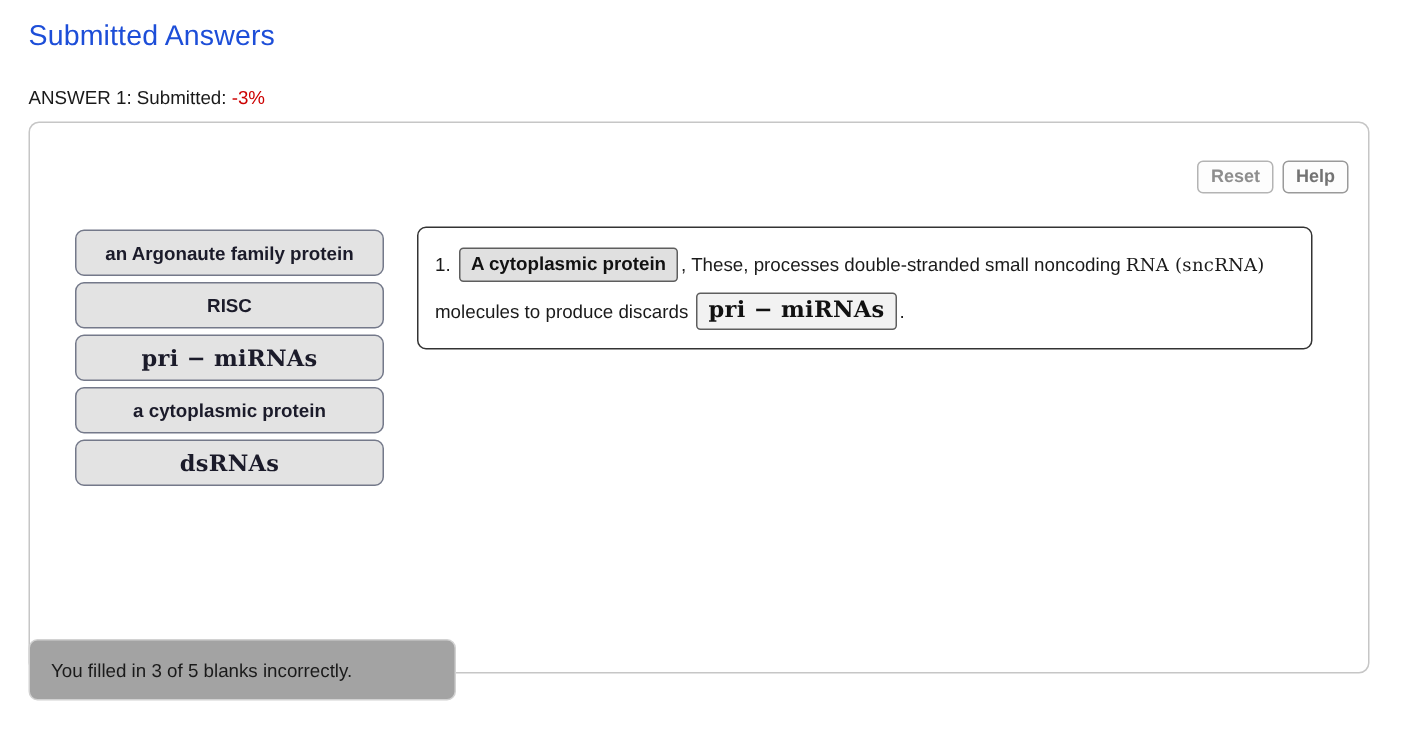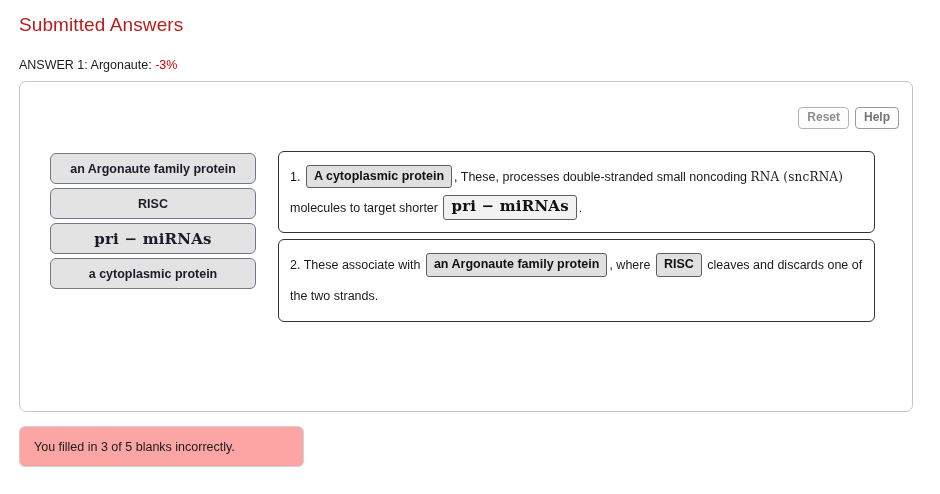--- a/index.html
+++ b/index.html
@@ -16,42 +16,42 @@
     overflow: hidden;
   }
 
   
   .page-title {
     position: absolute;
     left: 19px;
     top: 14px;
     font-size: 19px;
     font-weight: 400;
-    color: #b91c1c;
+    color: #1d4ed8;
     letter-spacing: 0.1px;
   }
   .answer-line {
     position: absolute;
     left: 19px;
     top: 58px;
     font-size: 12.5px;
     color: #1a1a1a;
     white-space: nowrap;
   }
   .deduction-value {
     color: #cc0000;
   }
 
   
   .panel {
     position: absolute;
     left: 19px;
     top: 81px;
     width: 894px;
-    height: 331px;
+    height: 368px;
     border: 1px solid #c6c6c6;
     border-radius: 7px;
     box-sizing: border-box;
     background: #ffffff;
   }
 
   
   .toolbar {
     position: absolute;
     right: 13px;
@@ -169,37 +169,37 @@
   
   .feedback {
     position: absolute;
     left: 19px;
     top: 426px;
     width: 285px;
     height: 41px;
     box-sizing: border-box;
     border: 1px solid #d2d2d2;
     border-radius: 6px;
-    background: #fca5a5;
+    background: #a3a3a3;
     display: flex;
     align-items: center;
     padding-left: 14px;
   }
   .feedback-text {
     font-size: 12.5px;
     color: #1a1a1a;
   }
 </style>
 </head>
 <body>
 
 <div class="page-title">Submitted Answers</div>
 
 <div class="answer-line">
-  <span>ANSWER 1: Argonaute: </span><span class="deduction-value">-3%</span>
+  <span>ANSWER 1: Submitted: </span><span class="deduction-value">-3%</span>
 </div>
 
 <div class="panel">
 
   <div class="toolbar">
     <button class="tool-btn disabled">Reset</button>
     <button class="tool-btn">Help</button>
   </div>
 
   <div class="tile-column">
@@ -208,32 +208,32 @@
     </div>
     <div class="tile">
       <span class="tile-label">RISC</span>
     </div>
     <div class="tile">
       <span class="tile-label math">pri − miRNAs</span>
     </div>
     <div class="tile">
       <span class="tile-label">a cytoplasmic protein</span>
     </div>
+    <div class="tile">
+      <span class="tile-label math">dsRNAs</span>
+    </div>
   </div>
 
   <div class="statements">
 
     <div class="statement-box">
       <span class="st-text">1.</span>
-      <span class="chip">A cytoplasmic protein</span><span class="st-text">, These, processes double-stranded small noncoding </span><span class="st-math">RNA (sncRNA)</span><span class="st-text"> molecules to target shorter </span><span class="chip math">pri − miRNAs</span><span class="st-text">.</span>
-    </div>
-
-    <div class="statement-box">
-      <span class="st-text">2.</span><span class="st-text"> These associate with </span><span class="chip">an Argonaute family protein</span><span class="st-text">, where </span><span class="chip">RISC</span><span class="st-text"> cleaves and discards one of the two strands.</span>
-    </div>
+      <span class="chip">A cytoplasmic protein</span><span class="st-text">, These, processes double-stranded small noncoding </span><span class="st-math">RNA (sncRNA)</span><span class="st-text"> molecules to produce discards </span><span class="chip math">pri − miRNAs</span><span class="st-text">.</span>
+    </div>
+
 
 
   </div>
 </div>
 
 <div class="feedback">
   <span class="feedback-text">You filled in 3 of 5 blanks incorrectly.</span>
 </div>
 
 </body></html>

